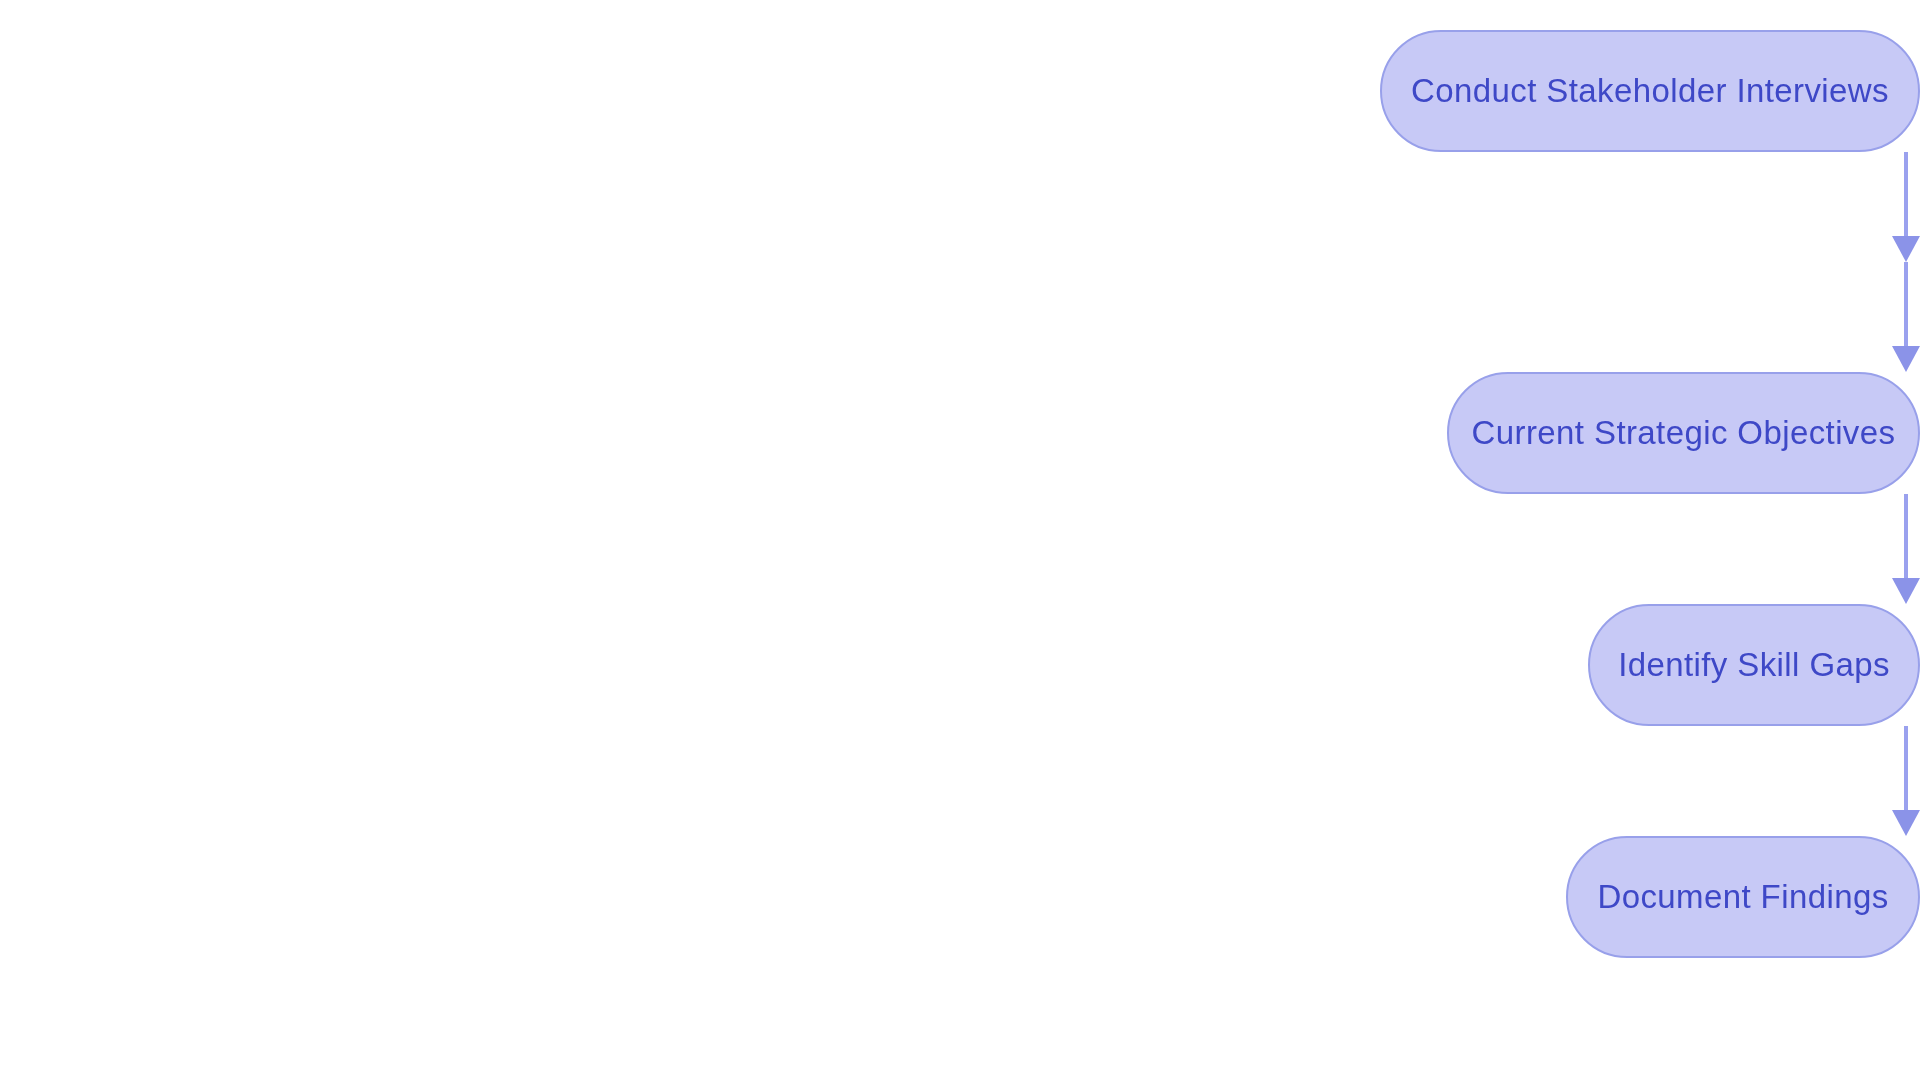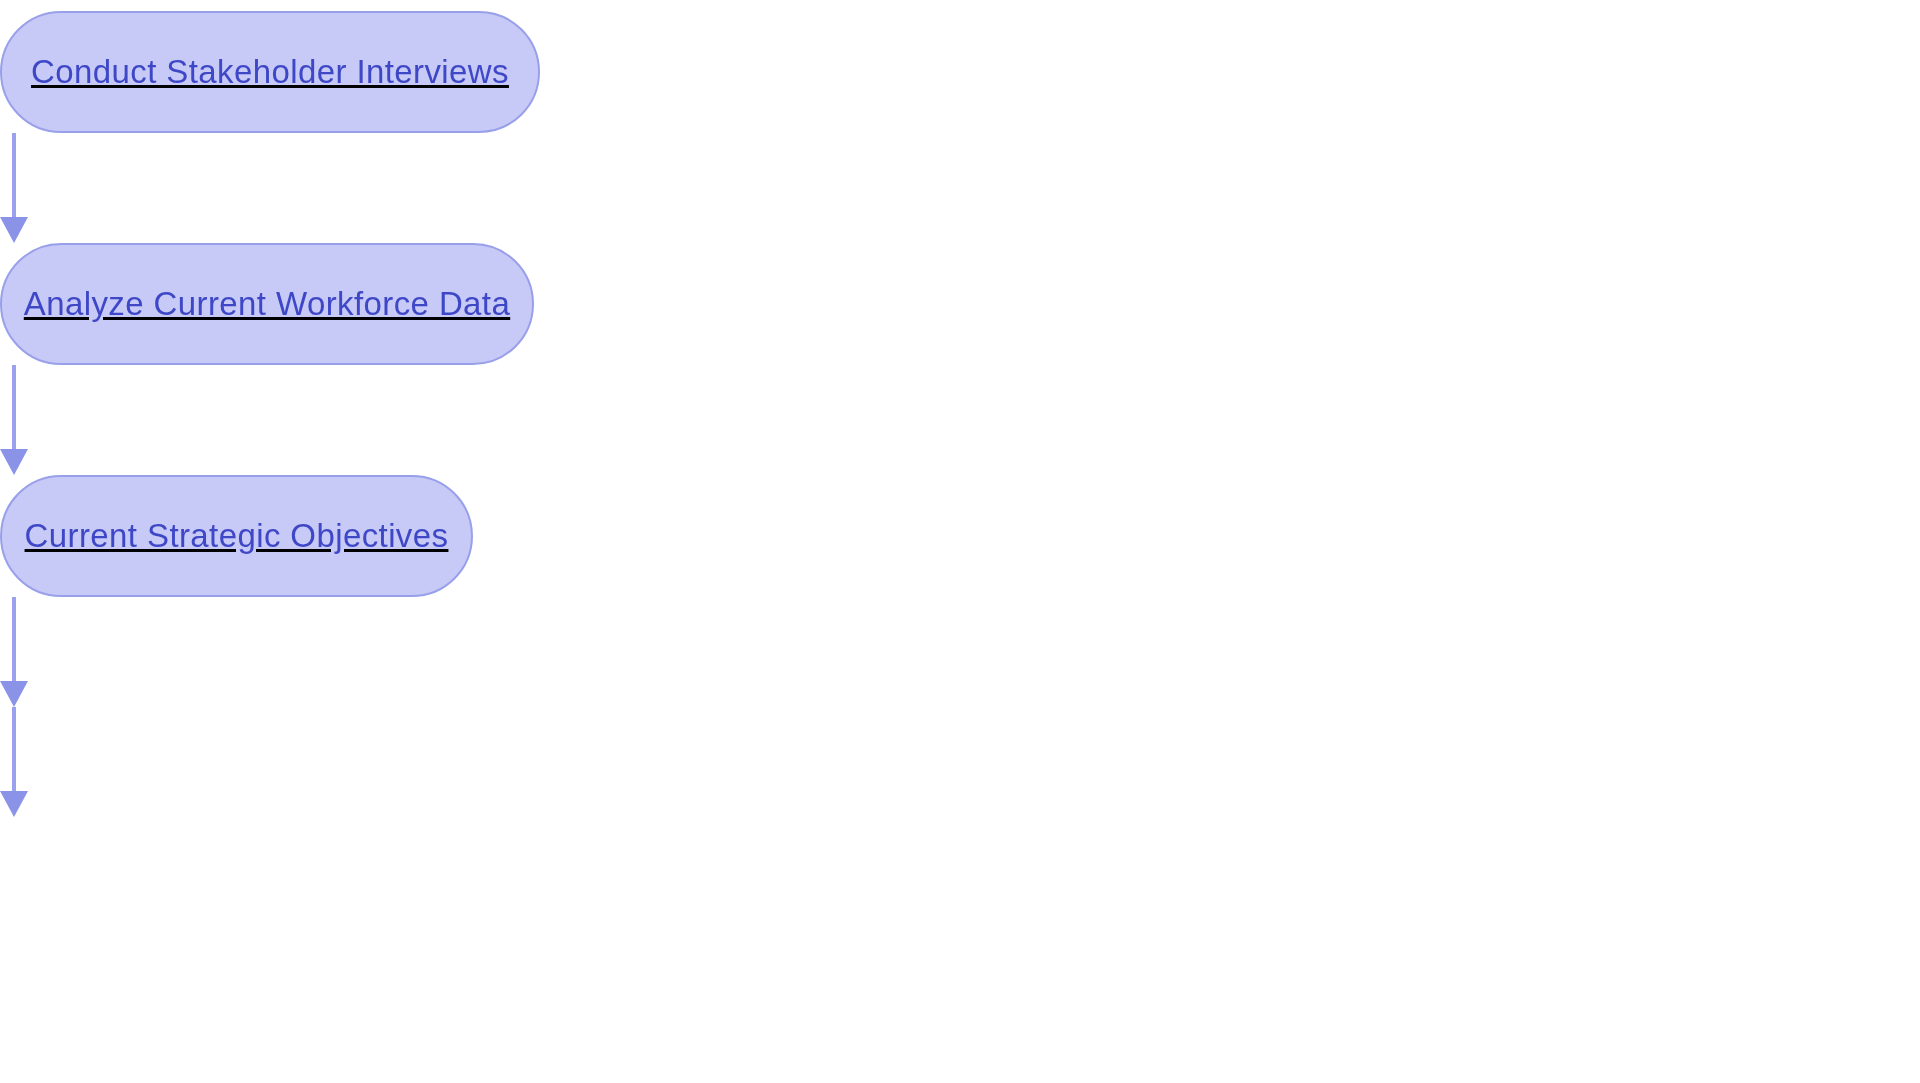--- a/index.html
+++ b/index.html
@@ -10,25 +10,24 @@
     width: 1920px;
     height: 1083px;
     overflow: hidden;
     background: var(--background, #ffffff);
     font-family: "Liberation Sans", sans-serif;
   }
   .canvas {
     width: 100%;
     height: 100%;
     box-sizing: border-box;
-    padding-top: 11px;
+    padding-top: 30px;
     display: flex;
     flex-direction: column;
-    align-items: flex-start;
-    text-decoration: underline;
+    align-items: flex-end;
   }
   .node {
     flex: 0 0 auto;
     height: 122px;
     border-radius: 61px;
     background: var(--node-fill, #c7c9f6);
     border: 2px solid var(--node-border, #98a0ea);
     box-sizing: border-box;
     display: flex;
     align-items: center;
@@ -74,38 +73,41 @@
 
   <div class="node n1">
     <span class="node-label">Conduct Stakeholder Interviews</span>
   </div>
 
   <div class="arrow">
     <div class="arrow-line"></div>
     <div class="arrow-head"></div>
   </div>
 
-  <div class="node n2">
-    <span class="node-label">Analyze Current Workforce Data</span>
-  </div>
 
   <div class="arrow">
     <div class="arrow-line"></div>
     <div class="arrow-head"></div>
   </div>
 
   <div class="node n3">
     <span class="node-label">Current Strategic Objectives</span>
   </div>
 
   <div class="arrow">
     <div class="arrow-line"></div>
     <div class="arrow-head"></div>
   </div>
 
+  <div class="node n4">
+    <span class="node-label">Identify Skill Gaps</span>
+  </div>
 
   <div class="arrow">
     <div class="arrow-line"></div>
     <div class="arrow-head"></div>
   </div>
 
+  <div class="node n5">
+    <span class="node-label">Document Findings</span>
+  </div>
 
 </div>
 
 </body></html>

